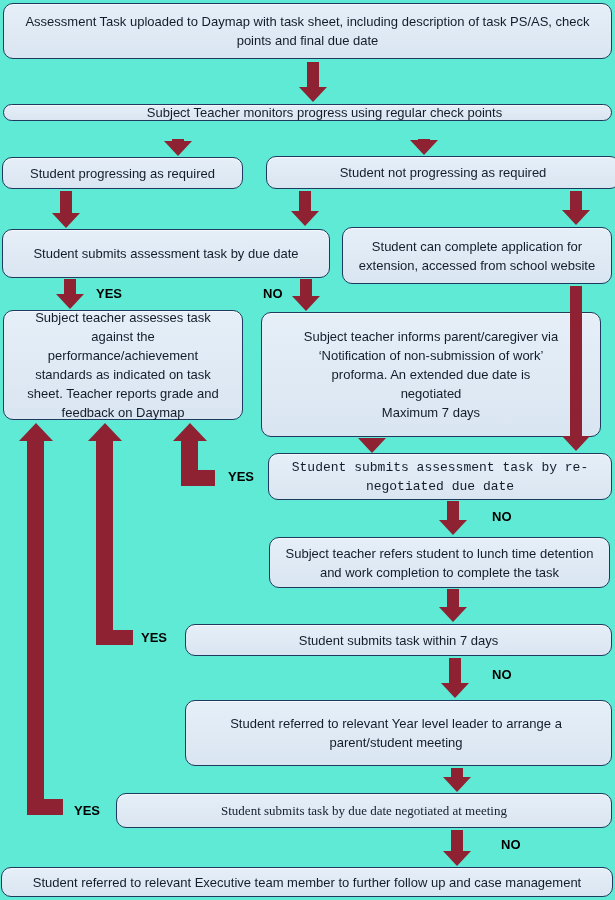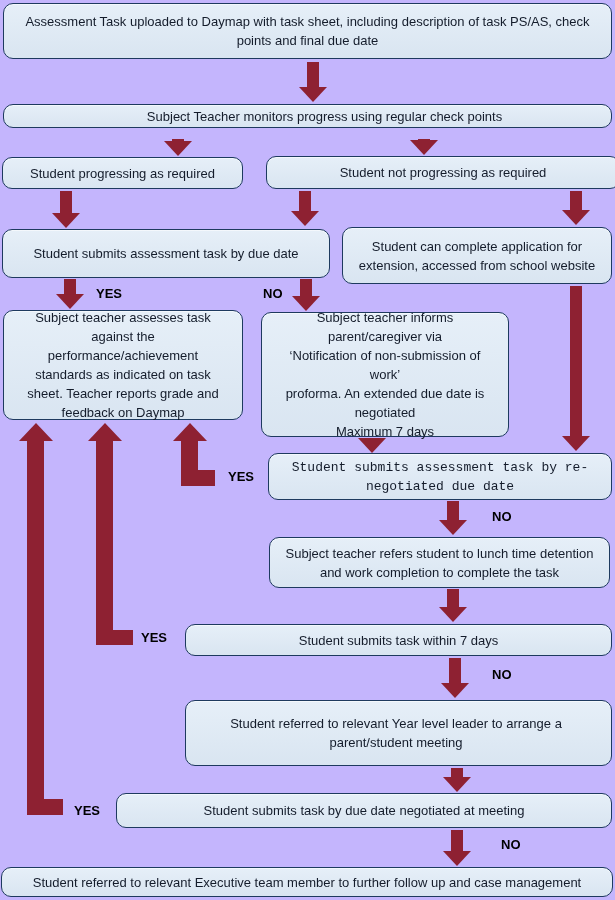--- a/index.html
+++ b/index.html
@@ -1,19 +1,19 @@
 <!DOCTYPE html>
 <html style="--box-fill: #d9e5f1; --box-fill-top: #e6eff8; --box-border: #1e3a5f; --arrow: #8e2132; --text: #141c2b; --label: #000000;"><head>
 <meta charset="utf-8">
 <style>
   html,body{margin:0;padding:0;background:#ffffff;}
   #canvas{
     position:relative;
     width:615px;height:900px;
-    background:#c4b5fd;
+    background:#5eead4;
     font-family:"Liberation Sans", sans-serif;
     overflow:hidden;
   }
   .box{
     position:absolute;
     box-sizing:border-box;
     background:var(--box-fill);
     background:linear-gradient(180deg, var(--box-fill-top), var(--box-fill));
     border:1.6px solid var(--box-border);
     border-radius:10px;
@@ -64,36 +64,36 @@
     background:var(--arrow);
   }
   i{display:block;}
 </style>
 </head>
 <body>
 
 <div id="canvas">
 
   <div class="box" style="left:3px;top:3px;width:609px;height:56px;">Assessment Task uploaded to Daymap with task sheet, including description of task PS/AS, check points and final due date</div>
-  <div class="box" style="left:3px;top:104px;width:609px;height:24px;padding-left:48px;">Subject Teacher monitors progress using regular check points</div>
+  <div class="box" style="left:3px;top:104px;width:609px;height:17px;padding-left:48px;">Subject Teacher monitors progress using regular check points</div>
   <div class="box" style="left:2px;top:157px;width:241px;height:32px;">Student progressing as required</div>
   <div class="box" style="left:266px;top:156px;width:354px;height:33px;">Student not progressing as required</div>
   <div class="box" style="left:342px;top:227px;width:270px;height:57px;">Student can complete application for extension, accessed from school website</div>
   <div class="box" style="left:2px;top:229px;width:328px;height:49px;">Student submits assessment task by due date</div>
   <div class="box" style="left:3px;top:310px;width:240px;height:110px;">Subject teacher assesses task against the performance/achievement standards as indicated on task sheet. Teacher reports grade and feedback on Daymap</div>
-  <div class="box pre" style="left:261px;top:312px;width:248px;height:125px;">Subject teacher informs parent/caregiver via
+  <div class="box pre" style="left:261px;top:312px;width:340px;height:125px;">Subject teacher informs parent/caregiver via
 ‘Notification of non-submission of work’
 proforma. An extended due date is
 negotiated
 Maximum 7 days</div>
   <div class="box" style="left:268px;top:453px;width:344px;height:47px;font-family:Liberation Mono, monospace;">Student submits assessment task by re-negotiated due date</div>
   <div class="box" style="left:269px;top:537px;width:341px;height:51px;">Subject teacher refers student to lunch time detention and work completion to complete the task</div>
   <div class="box" style="left:185px;top:624px;width:427px;height:32px;">Student submits task within 7 days</div>
   <div class="box" style="left:185px;top:700px;width:427px;height:66px;padding-left:9px;">Student referred to relevant Year level leader to arrange a parent/student meeting</div>
-  <div class="box" style="left:116px;top:793px;width:496px;height:35px;">Student submits task by due date negotiated at meeting</div>
+  <div class="box" style="left:116px;top:793px;width:496px;height:35px;font-family:Liberation Serif, serif;">Student submits task by due date negotiated at meeting</div>
   <div class="box" style="left:1px;top:867px;width:612px;height:30px;">Student referred to relevant Executive team member to further follow up and case management</div>
 
   <div class="arr down" style="left:299px;top:62px;height:40px;">
       <i class="shaft"></i>
       <i class="head"></i>
     </div>
   <div class="arr down" style="left:164px;top:139px;height:17px;">
       <i class="shaft"></i>
       <i class="head"></i>
     </div>

